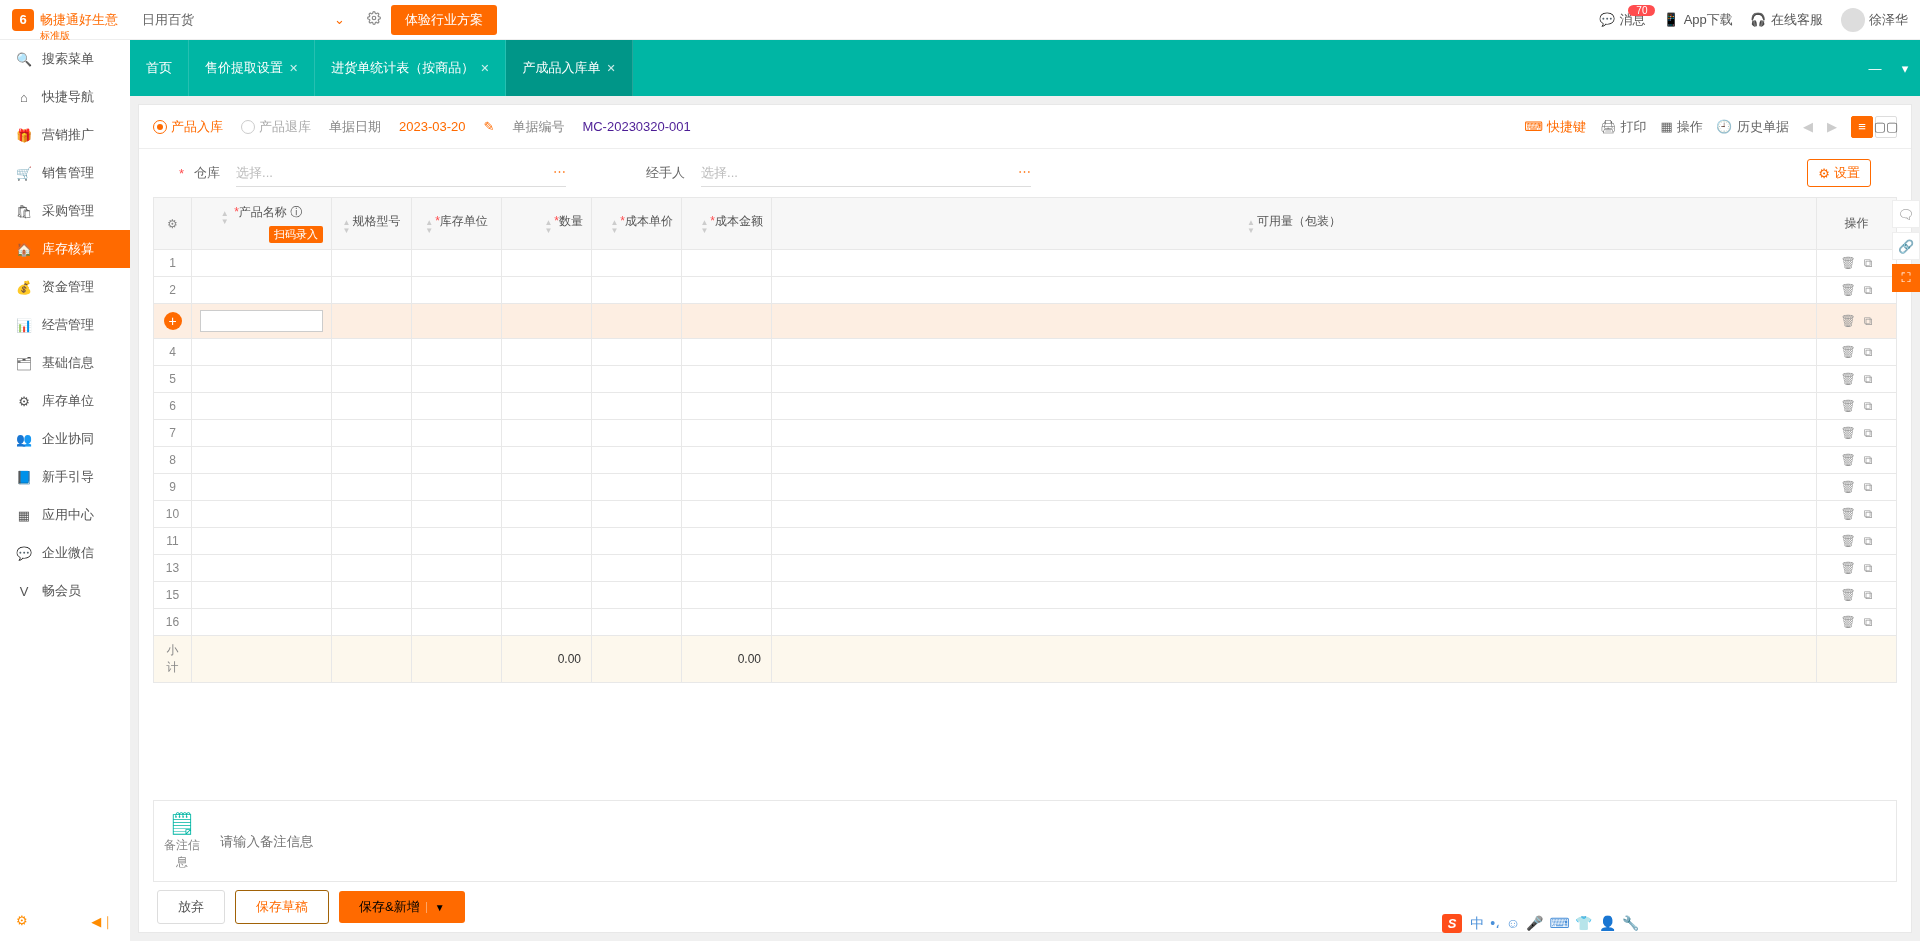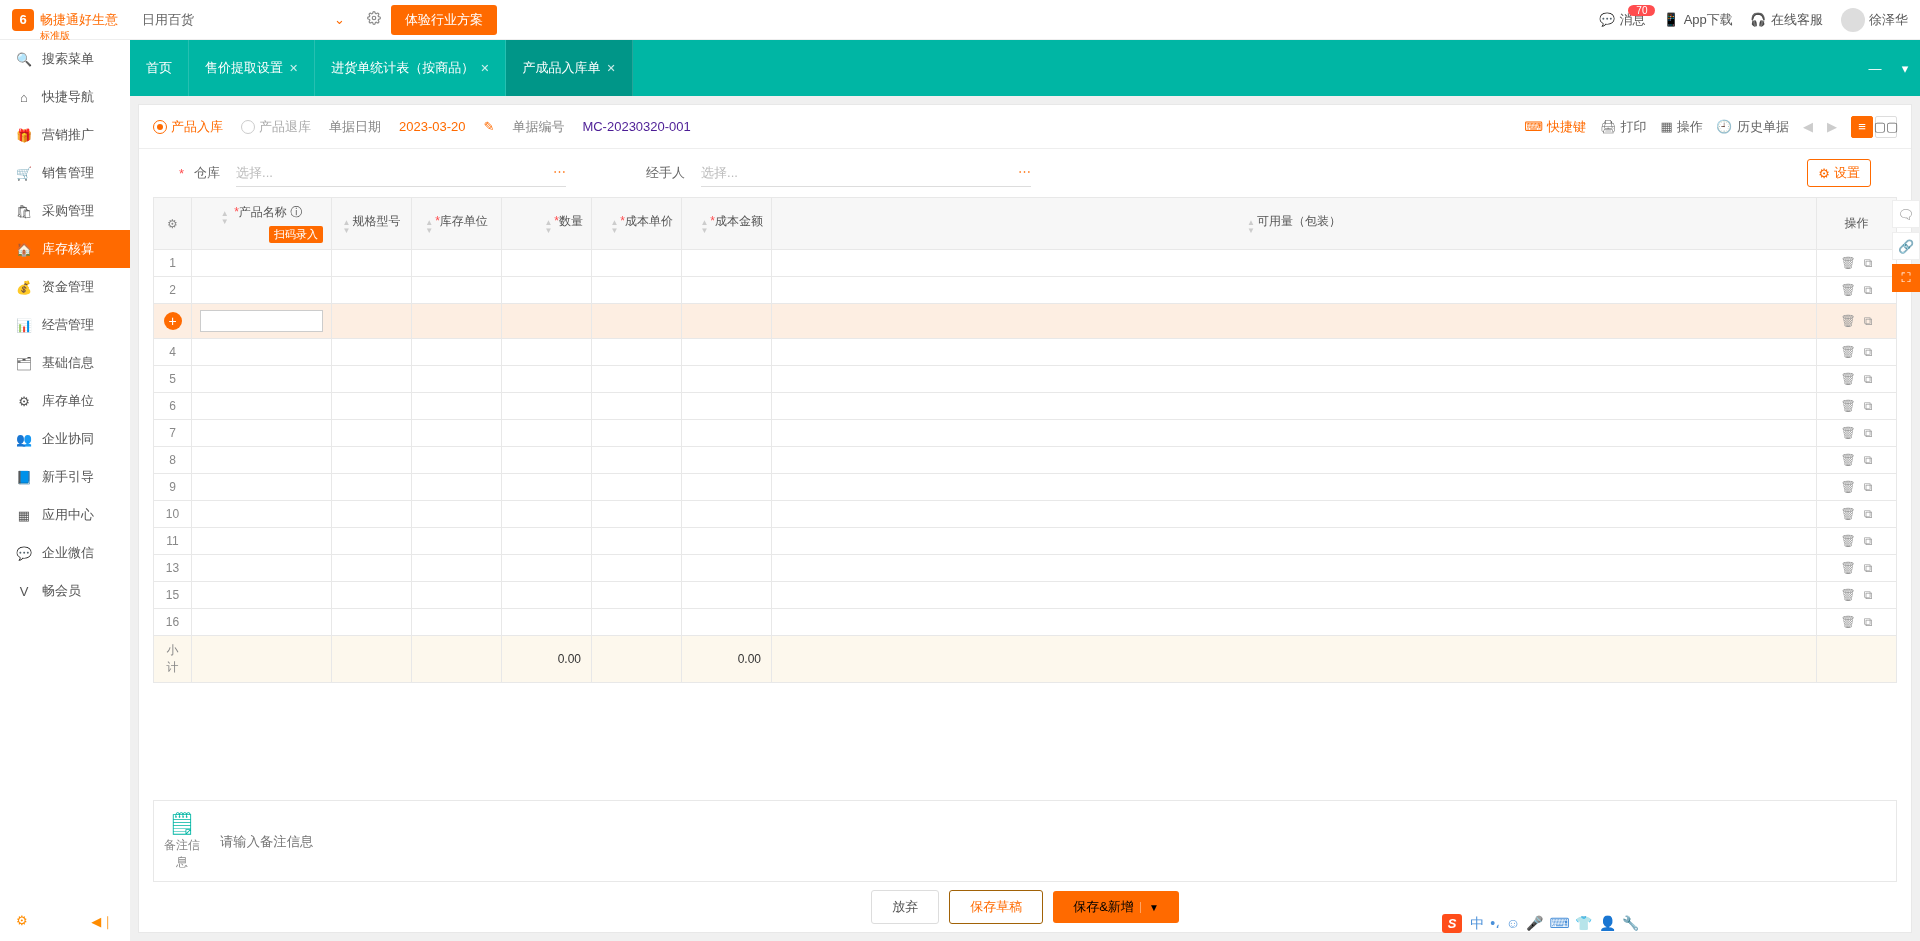--- a/index.html
+++ b/index.html
@@ -82,21 +82,21 @@
 tr.subtotal td { background: #fdf8ed; }
 td.numr { text-align: right; padding-right: 10px; }
 
 
 .remark-row { display: flex; margin: 8px 14px 0; border: 1px solid #e8e8e8; }
 .remark-label { width: 56px; padding: 10px; text-align: center; color: #888; font-size: 12px; }
 .remark-label .ric { color: #00b6a4; font-size: 22px; }
 .remark-input { flex: 1; border: none; outline: none; padding: 10px; color: #999; }
 
 
-.footer-bar { height: 50px; display: flex; align-items: center; justify-content: center; gap: 10px; padding: 0 18px; background: #fff; }
+.footer-bar { height: 50px; display: flex; align-items: center; justify-content: flex-start; gap: 10px; padding: 0 18px; background: #fff; }
 .btn { padding: 7px 20px; border-radius: 3px; cursor: pointer; font-size: 13px; }
 .btn-default { border: 1px solid #ddd; color: #555; }
 .btn-outline-orange { border: 1px solid #a16207; color: #ff6a00; }
 .btn-orange { background: #ff6a00; color: #000000; display: flex; align-items: center; gap: 6px; }
 .btn-orange .car { border-left: 1px solid rgba(255,255,255,0.4); padding-left: 8px; font-size: 10px; }
 
 
 .float-right { position: fixed; right: 0; top: 200px; display: flex; flex-direction: column; gap: 4px; }
 .float-right .fb { width: 28px; height: 28px; background: #fff; border: 1px solid #eee; display: flex; align-items: center; justify-content: center; color: #888; cursor: pointer; }
 .float-right .fb.hl { background: #ff6a00; color: #fff; border-color: #ff6a00; }

